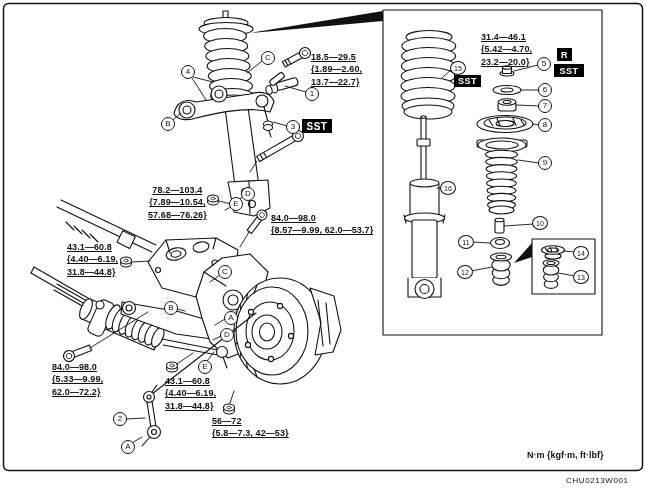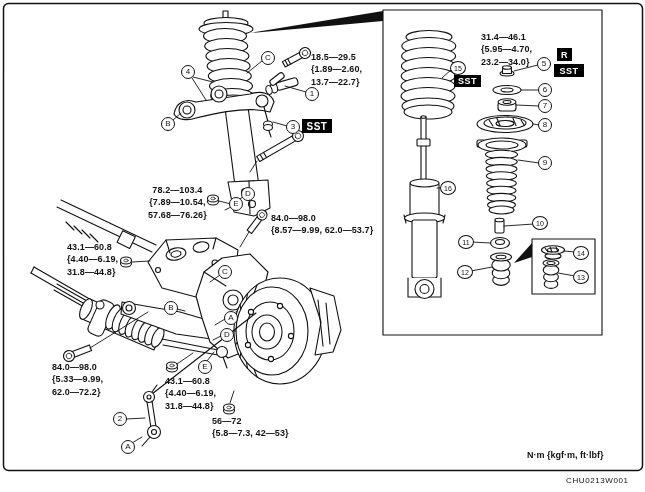--- a/index.html
+++ b/index.html
@@ -3,21 +3,21 @@
 <meta charset="utf-8">
 <style>
   html,body{margin:0;padding:0;background:#fff;}
   #fig{
     position:relative;width:645px;height:492px;background:#fff;overflow:hidden;
     font-family:"Liberation Sans",sans-serif;color:#111;
   }
   #art{position:absolute;left:0;top:0;}
   .torque{
     position:absolute;font:bold 9px/12.4px "Liberation Sans",sans-serif;
-    color:#111;white-space:nowrap;letter-spacing:0.1px;
+    color:#111;white-space:nowrap;letter-spacing:0.1px;text-decoration:underline;
   }
   .callout{
     position:absolute;width:12px;height:12px;border:1.2px solid #111;border-radius:50%;
     background:#fff;display:flex;align-items:center;justify-content:center;
     font:8px/1 "Liberation Sans",sans-serif;color:#111;box-sizing:content-box;
   }
   .callout.wide{width:14px;font-size:7px;}
   .badge{
     position:absolute;background:#000;color:#fff;display:flex;align-items:center;
     justify-content:center;font-family:"Liberation Sans",sans-serif;font-weight:bold;
@@ -387,22 +387,22 @@
       <div>43.1—60.8</div>
       <div>{4.40—6.19,</div>
       <div>31.8—44.8}</div>
     </div>
     <div class="torque" style="left: 212px; top: 415px;">
       <div>56—72</div>
       <div>{5.8—7.3, 42—53}</div>
     </div>
     <div class="torque" style="left: 481px; top: 31px;">
       <div>31.4—46.1</div>
-      <div>{5.95—4.70,</div>
-      <div>23.2—34.0}</div>
+      <div>{5.42—4.70,</div>
+      <div>23.2—20.0}</div>
     </div>
     <div class="callout" style="left: 261px; top: 51px;">C</div>
     <div class="callout" style="left: 181px; top: 65px;">4</div>
     <div class="callout" style="left: 305px; top: 87px;">1</div>
     <div class="callout" style="left: 161px; top: 117px;">B</div>
     <div class="callout" style="left: 286px; top: 120px;">3</div>
     <div class="callout" style="left: 241px; top: 187px;">D</div>
     <div class="callout" style="left: 229px; top: 197px;">E</div>
     <div class="callout" style="left: 218px; top: 265px;">C</div>
     <div class="callout" style="left: 164px; top: 301px;">B</div>

